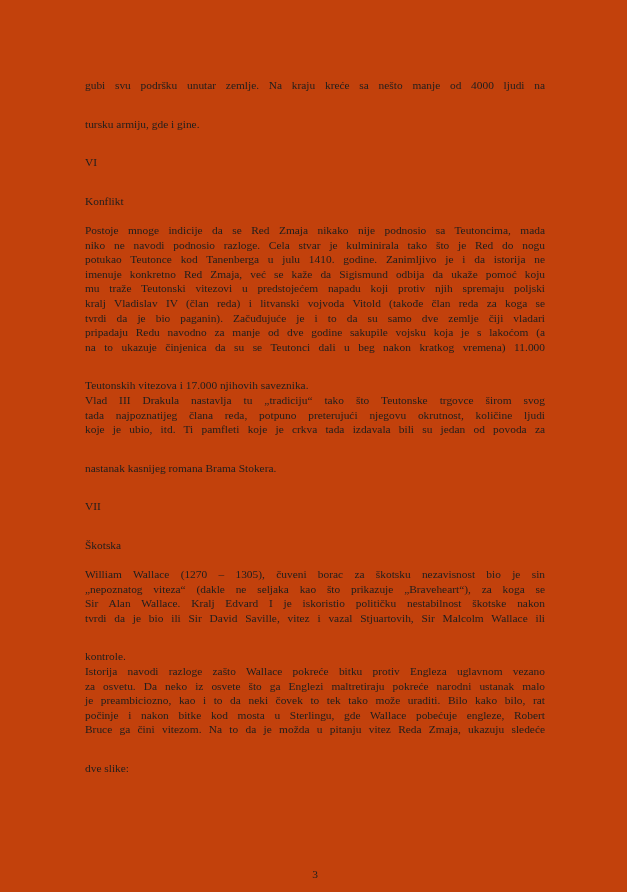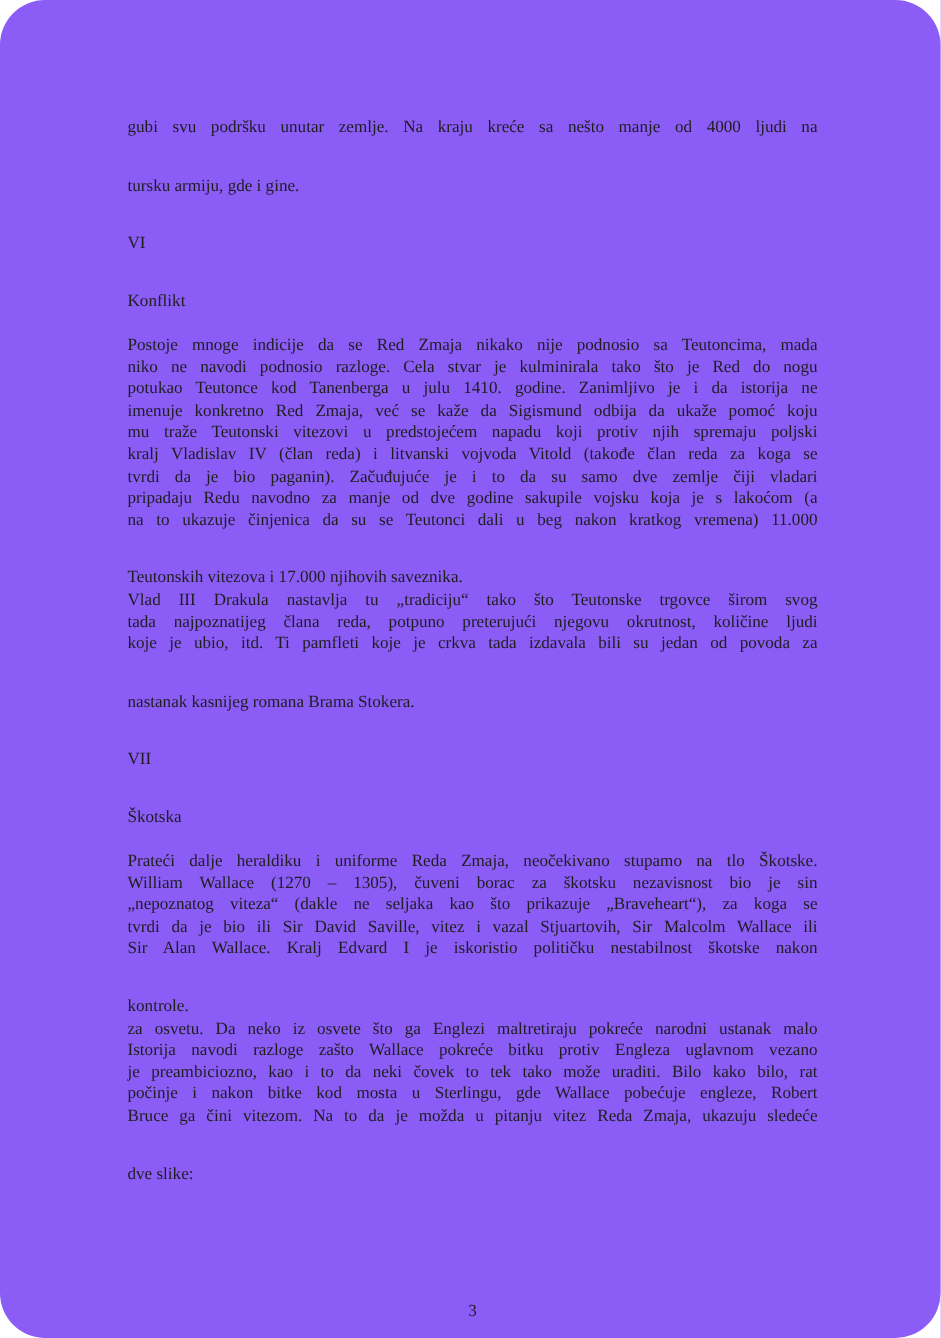--- a/index.html
+++ b/index.html
@@ -11,22 +11,21 @@
     width: 627px;
     height: 892px;
     position: relative;
     overflow: hidden;
     font-family: "Liberation Serif", "DejaVu Serif", serif;
     color: #1e1e1e;
   }
   .page {
     position: absolute;
     inset: 0;
-    background: #8b5cf6;
-    border-radius: 30px;
+    background: #c2410c;
   }
   .doc {
     position: absolute;
     left: 85px;
     top: 78px;
     width: 460px;
     font-size: 11.4px;
     line-height: 14.6px;
   }
   .block { margin: 0; }
@@ -80,28 +79,27 @@
         <div class="line">koje je ubio, itd. Ti pamfleti koje je crkva tada izdavala bili su jedan od povoda za</div>
         <div class="line last">nastanak kasnijeg romana Brama Stokera.</div>
       </div>
       <div class="block heading">
         <div class="line last">VII</div>
       </div>
       <div class="block heading">
         <div class="line last">Škotska</div>
       </div>
       <div class="block paragraph">
-        <div class="line">Prateći dalje heraldiku i uniforme Reda Zmaja, neočekivano stupamo na tlo Škotske.</div>
         <div class="line">William Wallace (1270 – 1305), čuveni borac za škotsku nezavisnost bio je sin</div>
         <div class="line">„nepoznatog viteza“ (dakle ne seljaka kao što prikazuje „Braveheart“), za koga se</div>
+        <div class="line">Sir Alan Wallace. Kralj Edvard I je iskoristio političku nestabilnost škotske nakon</div>
         <div class="line">tvrdi da je bio ili Sir David Saville, vitez i vazal Stjuartovih, Sir Malcolm Wallace ili</div>
-        <div class="line">Sir Alan Wallace. Kralj Edvard I je iskoristio političku nestabilnost škotske nakon</div>
         <div class="line last">kontrole.</div>
+        <div class="line">Istorija navodi razloge zašto Wallace pokreće bitku protiv Engleza uglavnom vezano</div>
         <div class="line">za osvetu. Da neko iz osvete što ga Englezi maltretiraju pokreće narodni ustanak malo</div>
-        <div class="line">Istorija navodi razloge zašto Wallace pokreće bitku protiv Engleza uglavnom vezano</div>
         <div class="line">je preambiciozno, kao i to da neki čovek to tek tako može uraditi. Bilo kako bilo, rat</div>
         <div class="line">počinje i nakon bitke kod mosta u Sterlingu, gde Wallace pobećuje engleze, Robert</div>
         <div class="line">Bruce ga čini vitezom. Na to da je možda u pitanju vitez Reda Zmaja, ukazuju sledeće</div>
         <div class="line last">dve slike:</div>
       </div>
     </div>
   <div class="page-number">3</div>
 </div>
 
 </body></html>

